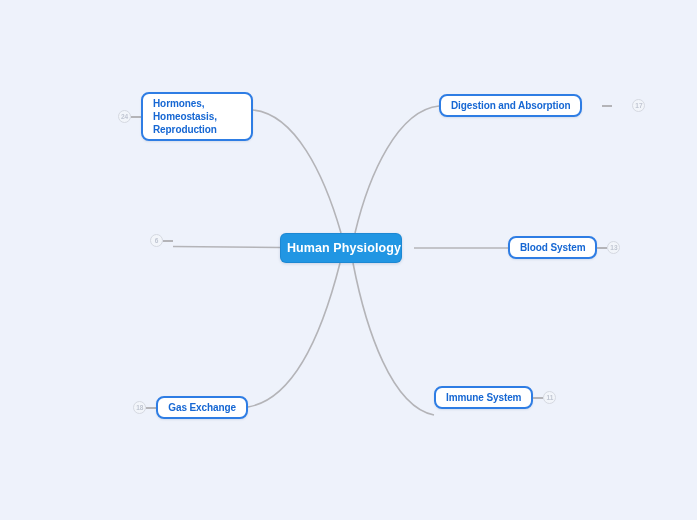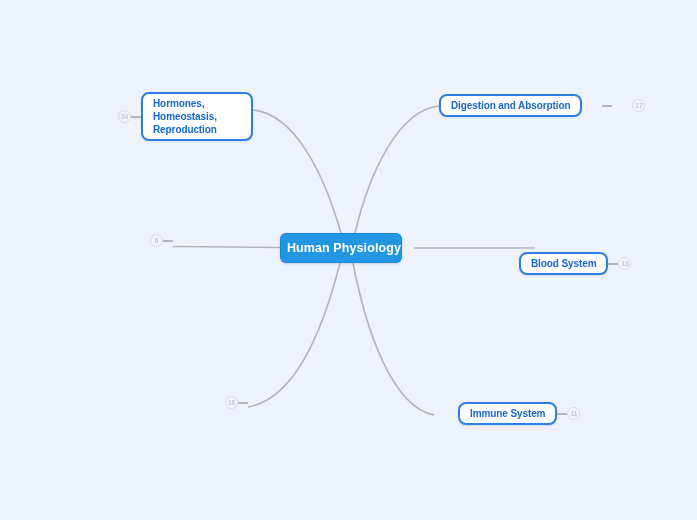--- a/index.html
+++ b/index.html
@@ -137,38 +137,41 @@
     </div>
   </div>
 
   <div class="branch" style="right:524px; top:234px;">
     <div class="badge">
       <span>6</span>
     </div>
     <div class="stub"></div>
   </div>
 
-  <div class="branch" style="left:519px; top:236px;margin-top:16px;">
+  <div class="branch" style="left:508px; top:236px;">
     <div class="topic nowrap">
       <span class="label">Blood System</span>
     </div>
     <div class="stub"></div>
     <div class="badge">
       <span>13</span>
     </div>
   </div>
 
   <div class="branch" style="right:449px; top:396px;">
     <div class="badge">
       <span>18</span>
     </div>
     <div class="stub"></div>
+    <div class="topic nowrap">
+      <span class="label">Gas Exchange</span>
+    </div>
   </div>
 
-  <div class="branch" style="left:434px; top:402px;margin-left:24px;">
+  <div class="branch" style="left:434px; top:386px;">
     <div class="topic nowrap">
       <span class="label">Immune System</span>
     </div>
     <div class="stub"></div>
     <div class="badge">
       <span>11</span>
     </div>
   </div>
 
 </div>

